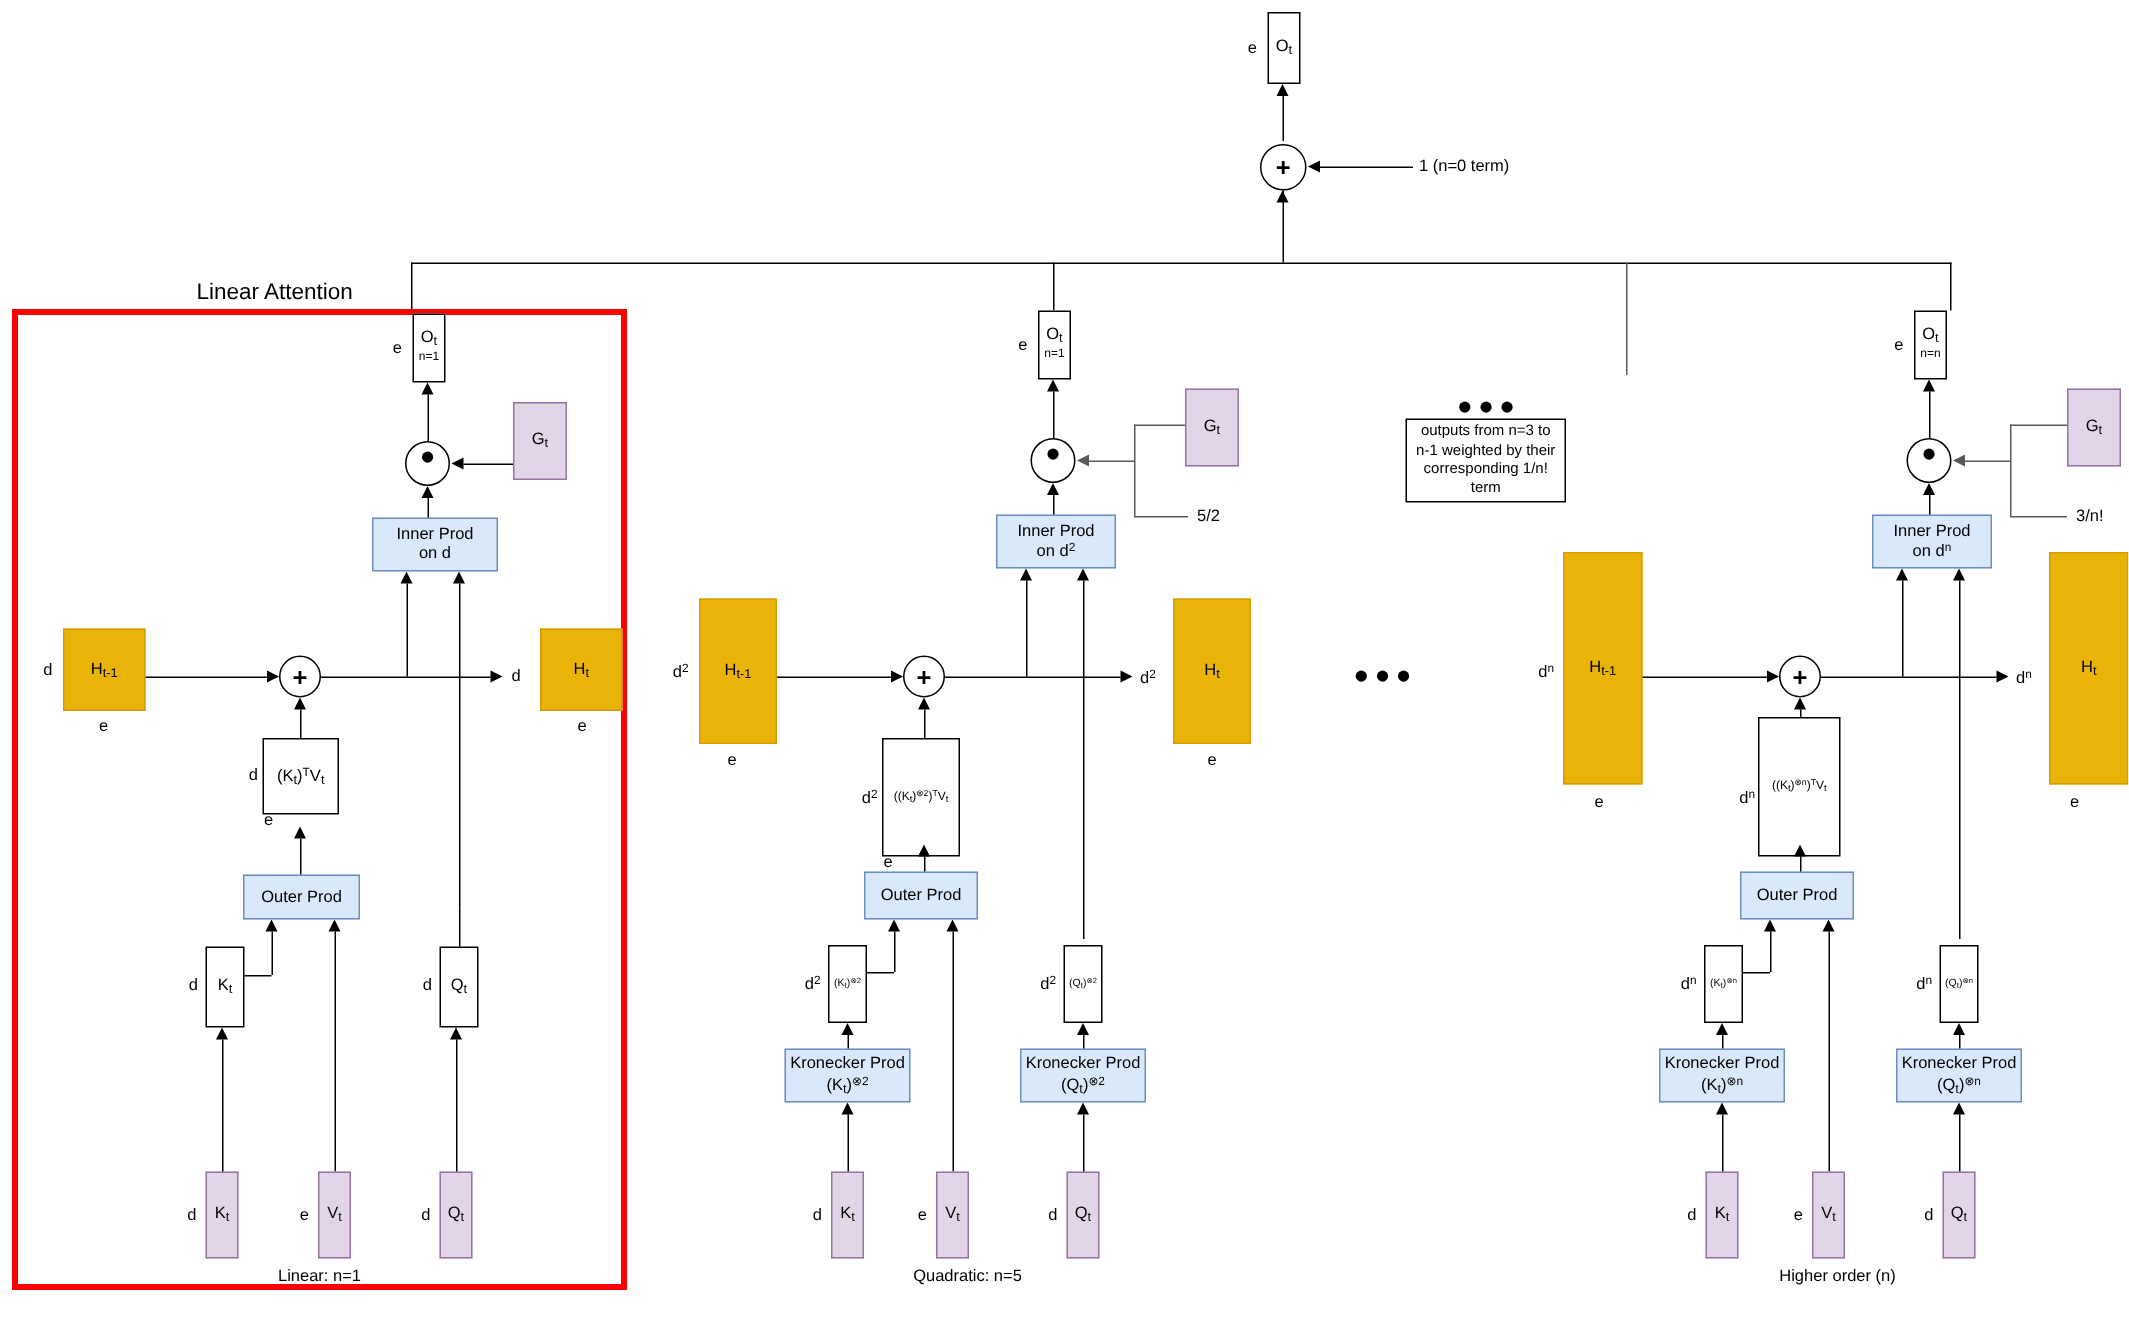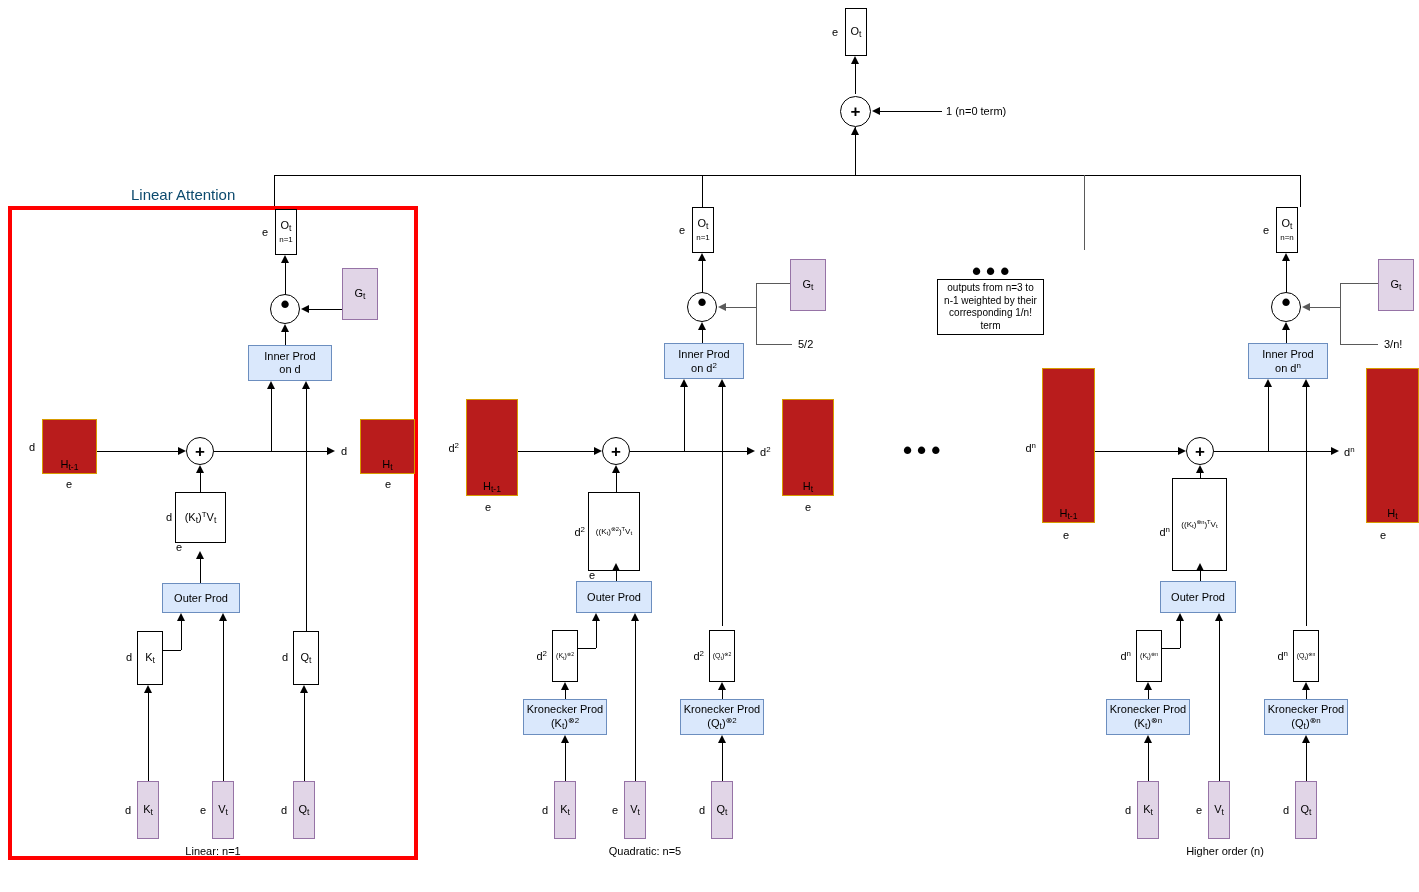--- a/index.html
+++ b/index.html
@@ -4,21 +4,21 @@
 <style>
   html,body{margin:0;padding:0;background:#ffffff;}
   body{font-family:"Liberation Sans",sans-serif;color:#000;}
   #stage{position:relative;width:1419px;height:892px;overflow:hidden;background:#fff;}
 
   
   .box{position:absolute;box-sizing:border-box;border:1px solid #000;background:#fff;
        display:flex;align-items:center;justify-content:center;text-align:center;
        font-size:11px;line-height:1.15;}
   .box.blue{background:#dae8fc;border:1px solid #6c8ebf;}
-  .box.orange{background:#b91c1c;border:1px solid #d79b00;align-items:flex-end;}
+  .box.orange{background:#eab308;border:1px solid #d79b00;}
   .box.purple{background:#e1d5e7;border:1px solid #9673a6;}
   .box.white{background:#ffffff;border:1px solid #000;}
 
   .lbl{position:absolute;font-size:11px;color:#000;white-space:nowrap;}
   .lbl.center{transform:translateX(-50%);text-align:center;}
   .lbl.right{transform:translateX(-100%);}
 
   
   .ln{position:absolute;background:#000;}
   .lnh{height:1px;}
@@ -33,21 +33,21 @@
 
   
   .op{position:absolute;box-sizing:border-box;border:1.5px solid #000;border-radius:50%;
       background:#fff;display:flex;align-items:center;justify-content:center;
       font-size:17px;font-weight:bold;line-height:1;}
   .op.dot{font-size:26px;}
 
   .ellipsis{position:absolute;font-size:26px;letter-spacing:5px;font-weight:bold;line-height:1;color:#000;}
 
   .redbox{position:absolute;border:4px solid #ff0000;box-sizing:border-box;background:transparent;}
-  .redlabel{position:absolute;color:#0c4a6e;font-size:15px;white-space:nowrap;}
+  .redlabel{position:absolute;color:#000000;font-size:15px;white-space:nowrap;}
 
   .sub{font-size:0.78em;vertical-align:-0.25em;}
   .sup{font-size:0.72em;vertical-align:0.45em;}
   .small{font-size:8px;}
   .tiny{font-size:7px;}
   .cap{font-size:11px;}
   .nlabel{font-size:8px;}
 </style>
 </head>
 <body>

